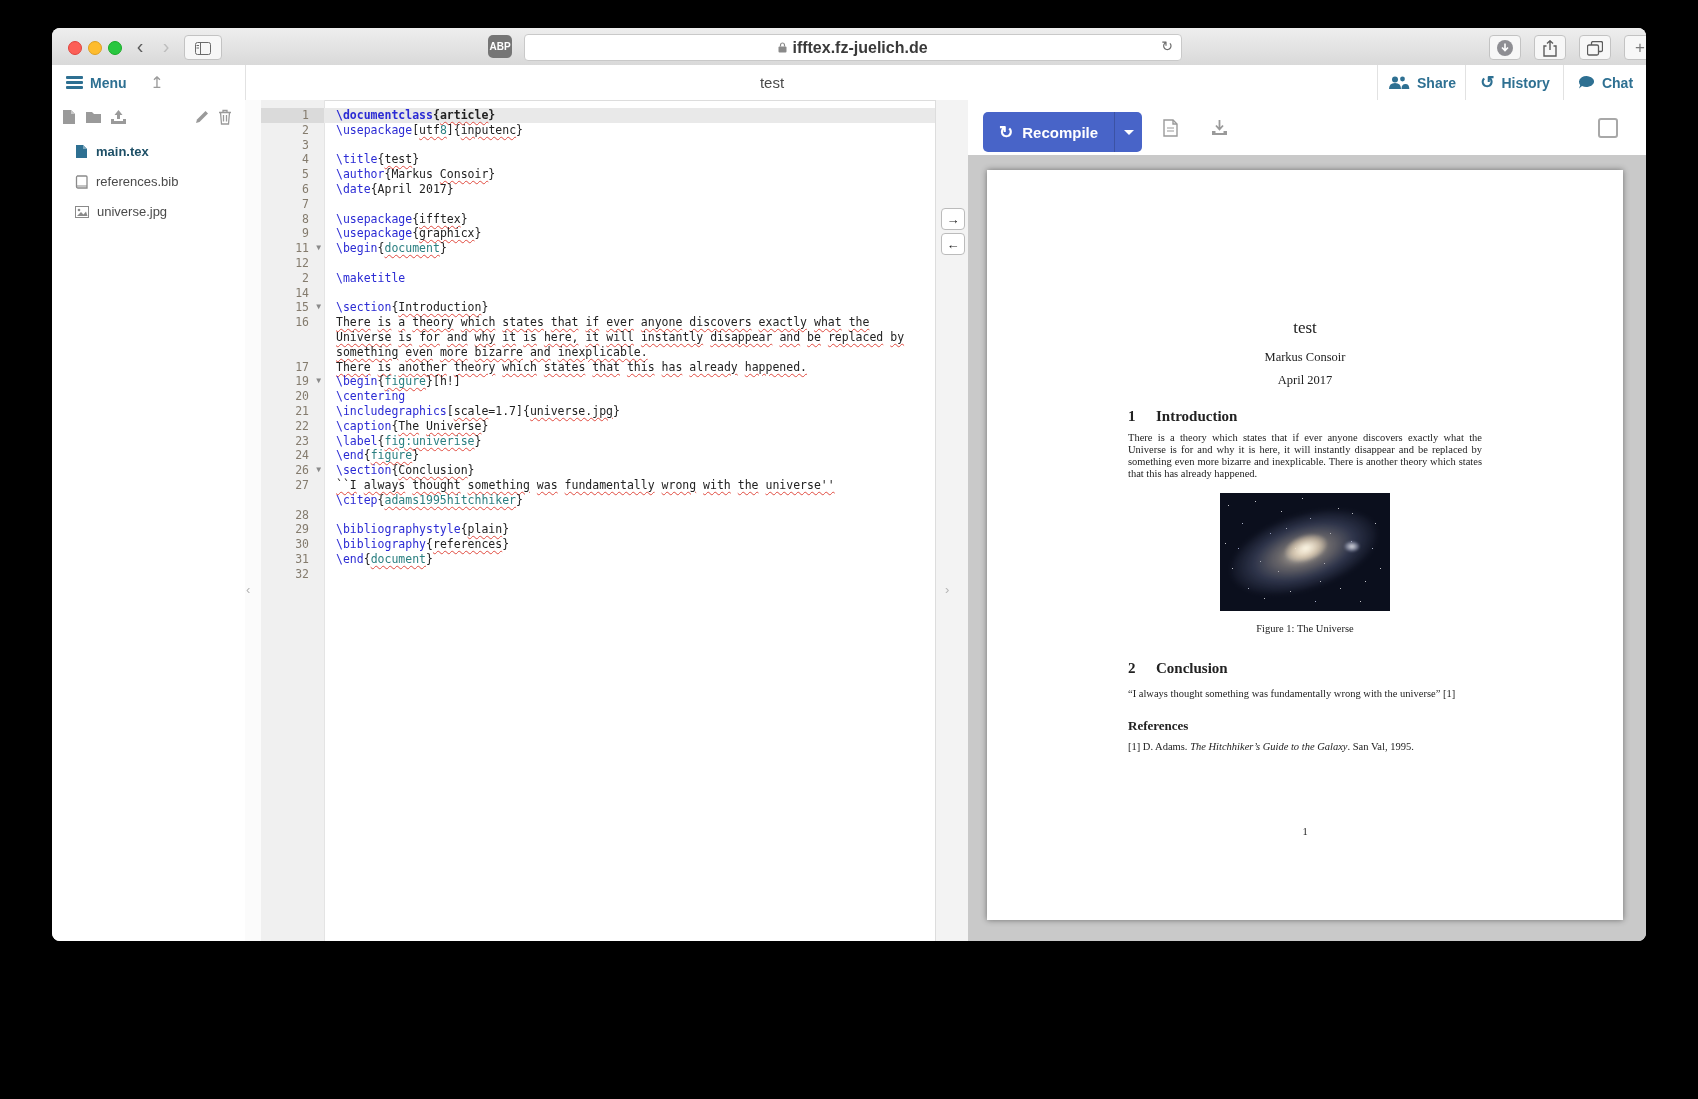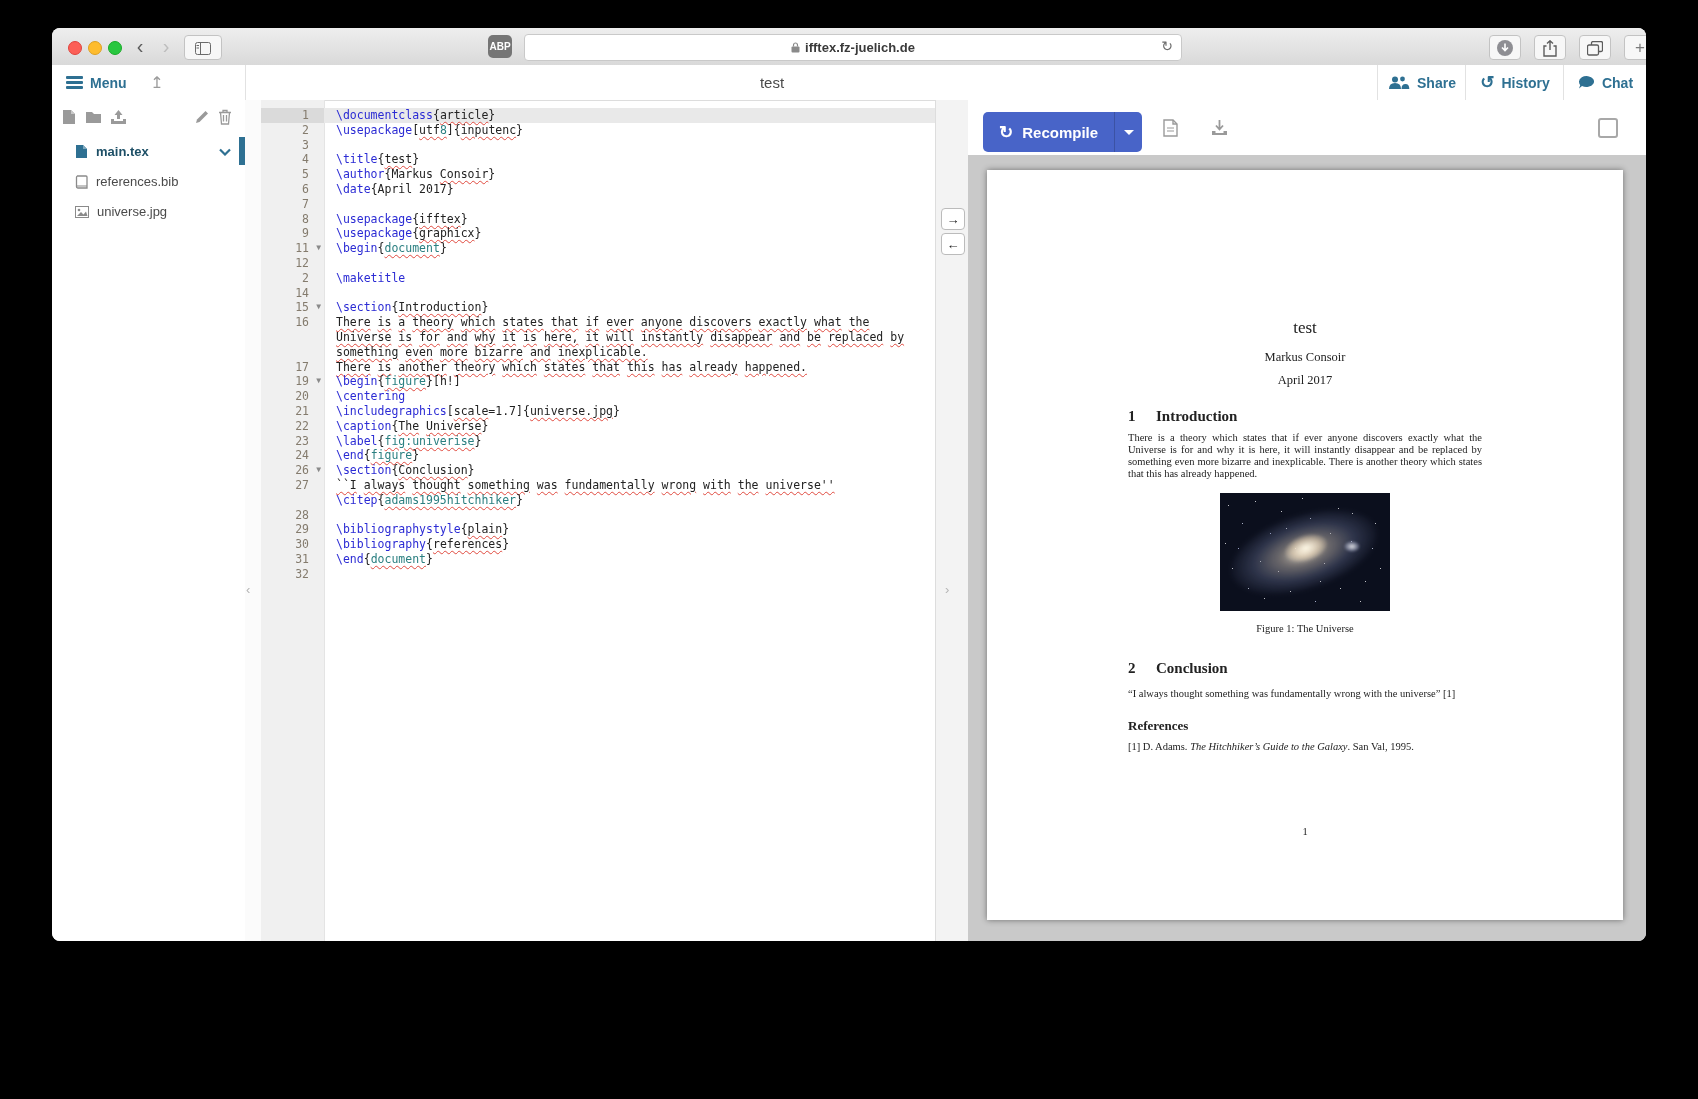--- a/index.html
+++ b/index.html
@@ -17,41 +17,41 @@
   .navbtn{position:absolute;top:4px;width:26px;height:28px;color:#5a5a5a;font-size:20px;
           text-align:center;line-height:28px;}
   .navbtn.disabled{color:#bdbdbd;}
   .chromebtn{position:absolute;top:7px;height:23px;background:#f7f7f7;border:1px solid #c3c3c3;
              border-radius:4px;display:flex;align-items:center;justify-content:center;}
   .abp{position:absolute;left:436px;top:7px;width:24px;height:23px;border-radius:5px;background:#757575;
        color:#fff;font-size:10px;font-weight:bold;display:flex;align-items:center;justify-content:center;}
   .urlfield{position:absolute;left:472px;top:6px;width:656px;height:25px;background:#fff;
             border:1px solid #c9c9c9;border-radius:4px;}
   .urlcenter{position:absolute;left:0;right:0;top:0;bottom:0;display:flex;align-items:center;
-             justify-content:center;font-size:13px;color:#3a3a3a;gap:5px;}
+             justify-content:center;font-size:16px;color:#3a3a3a;gap:5px;}
   .lock{font-size:10px;color:#8a8a8a;}
   .reload{position:absolute;right:8px;top:3px;font-size:14px;color:#6d6d6d;}
   
   .appheader{position:absolute;left:0;top:37px;width:100%;height:35px;background:#fff;
              border-bottom:1px solid #ddd;}
   .menu{position:absolute;left:14px;top:0;height:35px;display:flex;align-items:center;gap:7px;color:#2e7092;}
   .burger{display:inline-block;width:17px;}
   .burger i{display:block;height:3px;background:#2e7092;margin:2px 0;border-radius:1px;}
   .menulabel{font-size:14px;font-weight:bold;}
   .hdr-divider{position:absolute;top:0;width:1px;height:35px;background:#e2e2e2;}
   .upbtn{position:absolute;left:90px;top:0;width:30px;height:35px;color:#9b9b9b;font-size:16px;
          display:flex;align-items:center;justify-content:center;}
   .proj-title{position:absolute;left:660px;top:0;width:120px;height:35px;display:flex;align-items:center;
               justify-content:center;font-size:15px;color:#4a4a4a;}
   .hbtn{position:absolute;top:0;height:35px;display:flex;align-items:center;justify-content:center;
         gap:7px;color:#2e7092;font-size:14px;font-weight:bold;border-left:1px solid #e2e2e2;}
   .hbtn svg{display:block;}
   
   .filepanel{position:absolute;left:0;top:72px;width:193px;height:841px;background:#fff;
-             border-right:1px solid #e4e4e4;}
+             border-right:1px solid #e4e4e4;padding-left:32px;}
   .ft-toolbar{position:absolute;left:0;top:0;width:100%;height:32px;}
   .ft-ic{position:absolute;top:7px;color:#9a9a9a;}
   .filelist{position:absolute;left:0;top:36px;width:100%;}
   .frow{position:relative;height:30px;display:flex;align-items:center;padding-left:23px;gap:8px;
         font-size:13px;color:#4a4a4a;}
   .frow.sel{color:#1d4f66;font-weight:bold;}
   .frow.sel .accent{position:absolute;right:0;top:1px;width:6px;height:28px;background:#2e7092;}
   .frow .chev{position:absolute;right:14px;color:#2e7092;}
   
   .leftrail{position:absolute;left:193px;top:72px;width:16px;height:841px;background:#fbfbfb;
@@ -59,21 +59,21 @@
   .leftrail .coll{position:absolute;left:1px;top:482px;color:#b5b5b5;font-size:13px;}
   .gutterbg{position:absolute;left:209px;top:72px;width:63px;height:841px;background:#f0f0f0;
             border-right:1px solid #e4e4e4;}
   .editor{position:absolute;left:209px;top:80px;width:674px;font-family:"DejaVu Sans Mono",monospace;
           font-size:11.5px;}
   .ed-row{display:flex;height:14.8px;line-height:14.8px;}
   .ed-gutter{width:63px;flex:none;color:#847b6d;text-align:right;padding-right:15px;
              box-sizing:border-box;position:relative;}
   .ed-gutter .fold{position:absolute;right:3px;top:0;color:#8a8a8a;font-size:8px;}
   .ed-code{flex:1;padding-left:12px;white-space:pre;color:#222;}
-  .ed-row.active .ed-code{background:#e9e9e9;}
+  .ed-row.active .ed-code{background:#e9e9e9;font-weight:bold;}
   .ed-row.active .ed-gutter{background:#dadada;}
   .tok-c{color:#2b2bd4;}
   .tok-t{color:#222;}
   .tok-e,.tok-n{color:#2a7f80;}
   .sq{text-decoration-line:underline;text-decoration-style:wavy;text-decoration-color:#e04a3f;
       text-decoration-thickness:1px;text-underline-offset:2px;}
   
   .divrail{position:absolute;left:883px;top:72px;width:33px;height:841px;background:#f3f3f3;
            border-left:1px solid #ddd;border-right:1px solid #ddd;}
   .railbtn{position:absolute;left:5px;width:22px;height:20px;background:#fff;border:1px solid #bbb;

